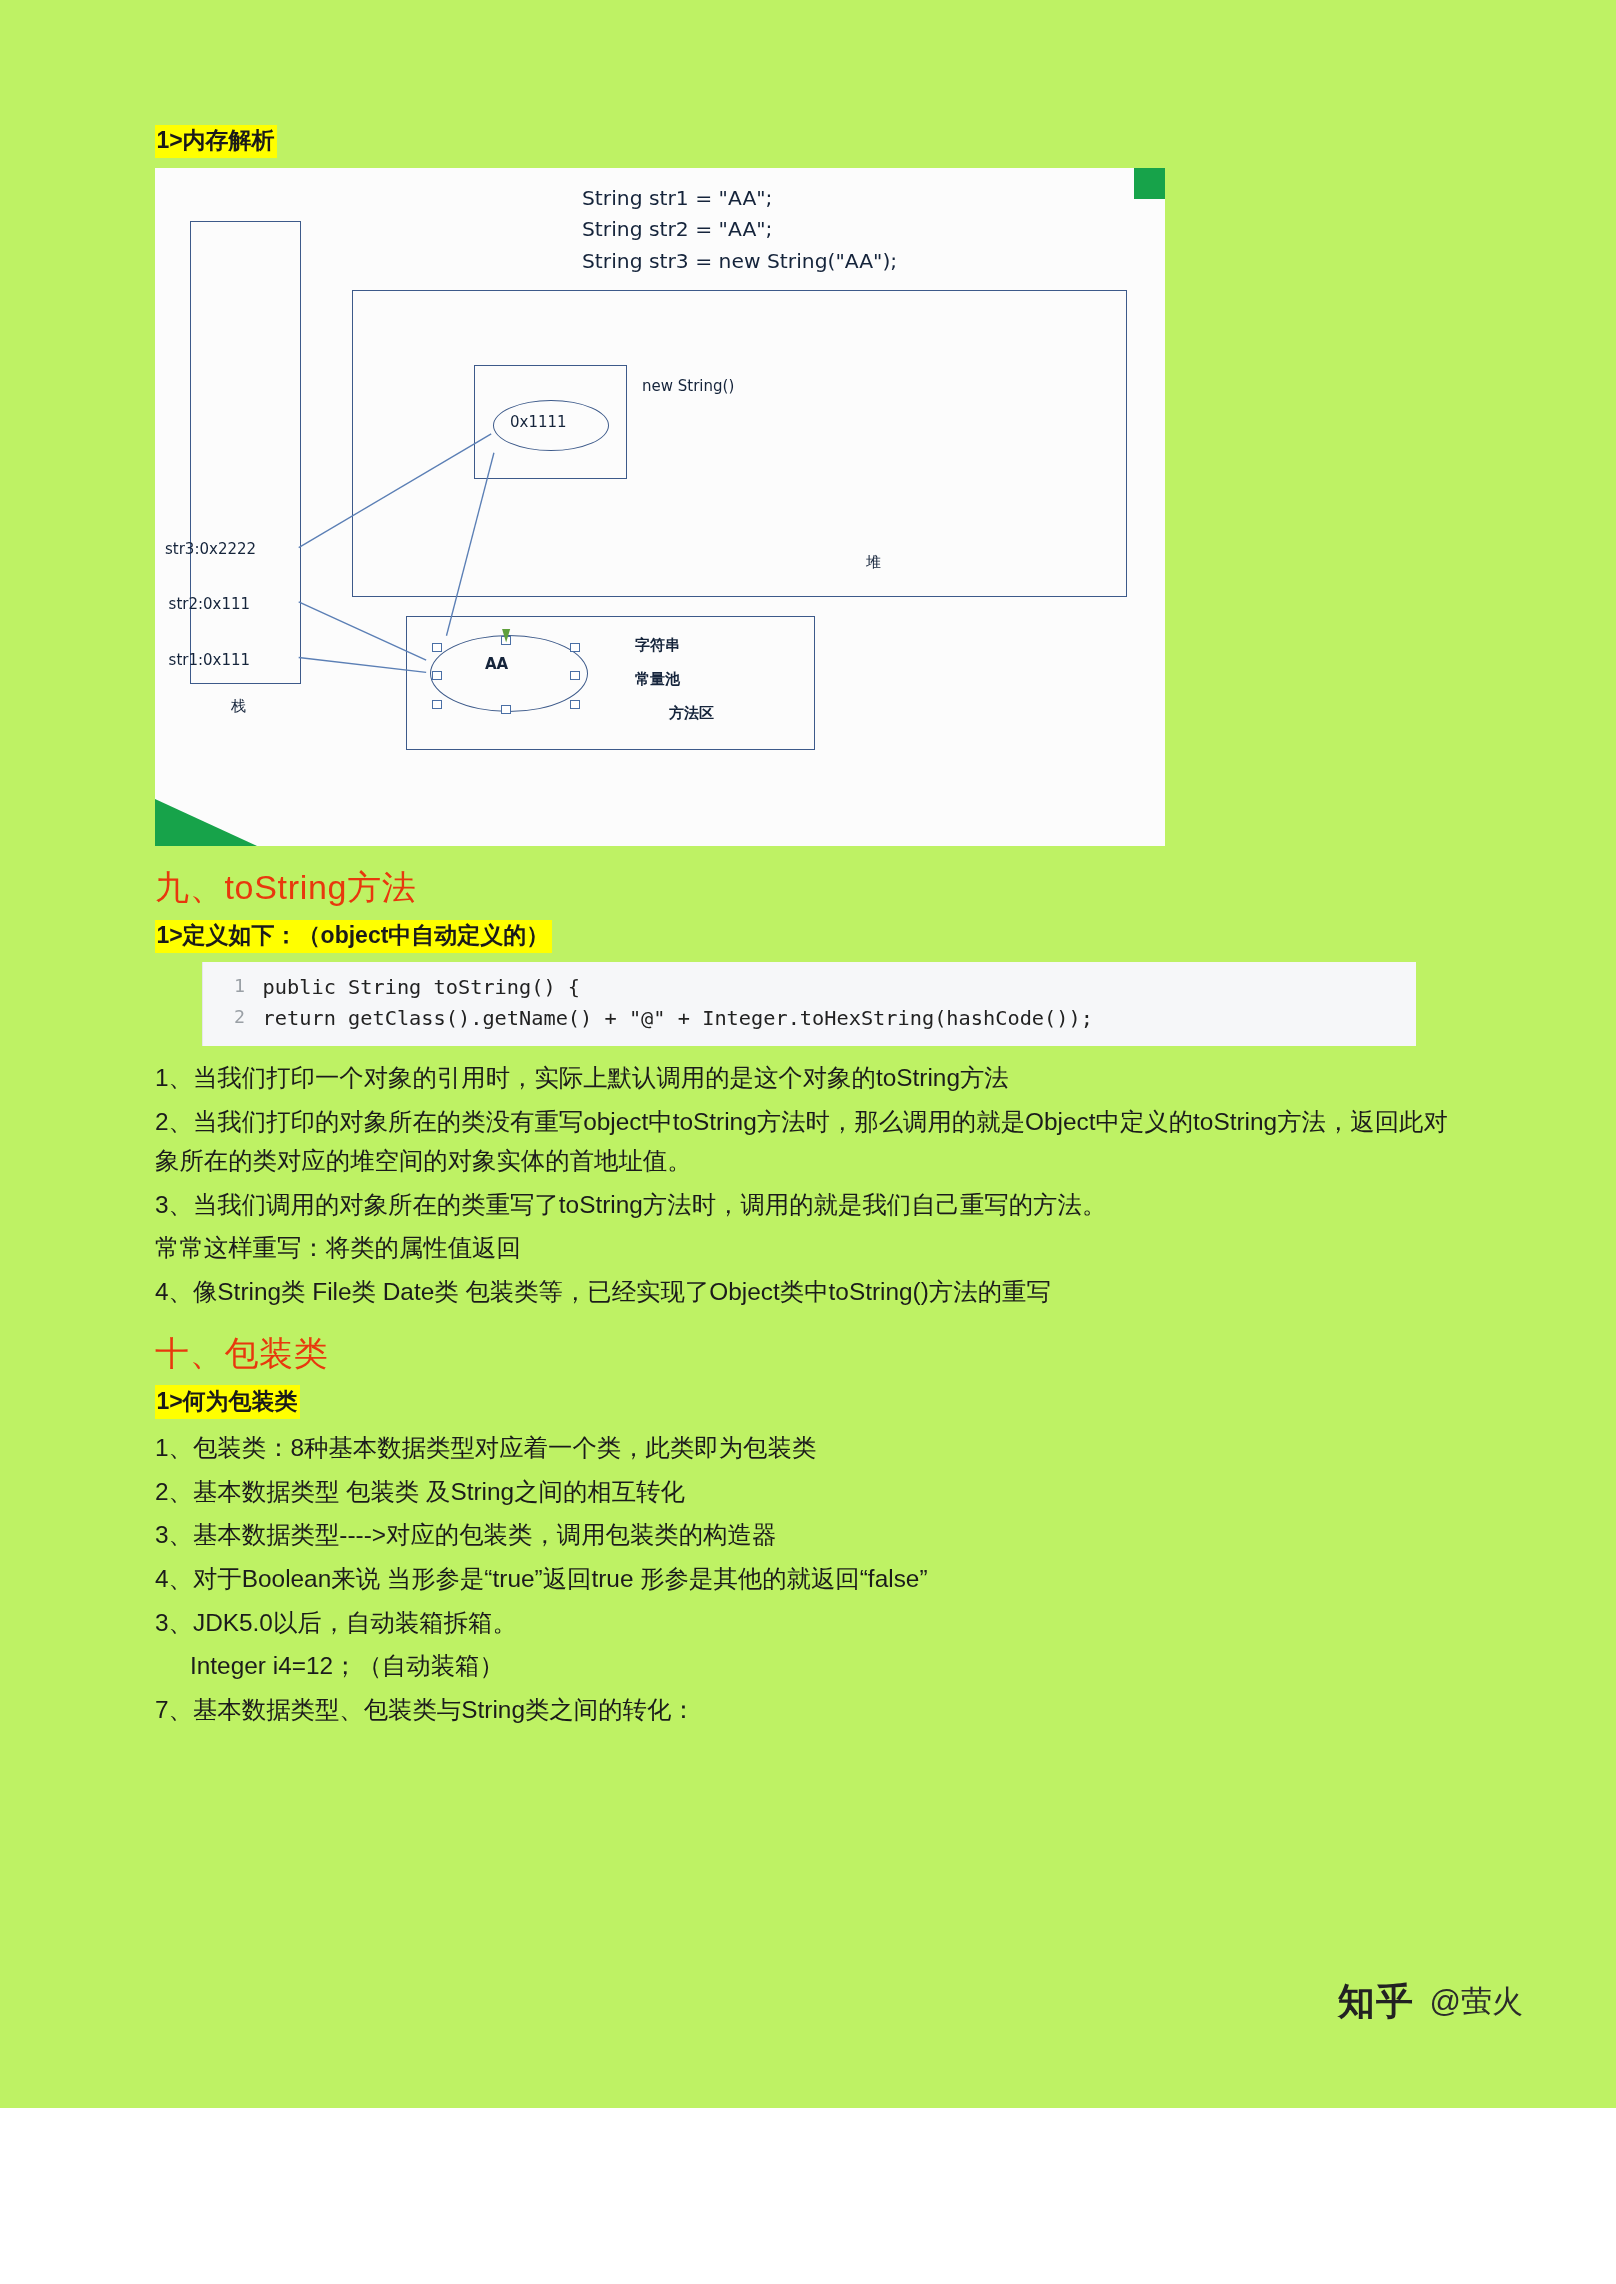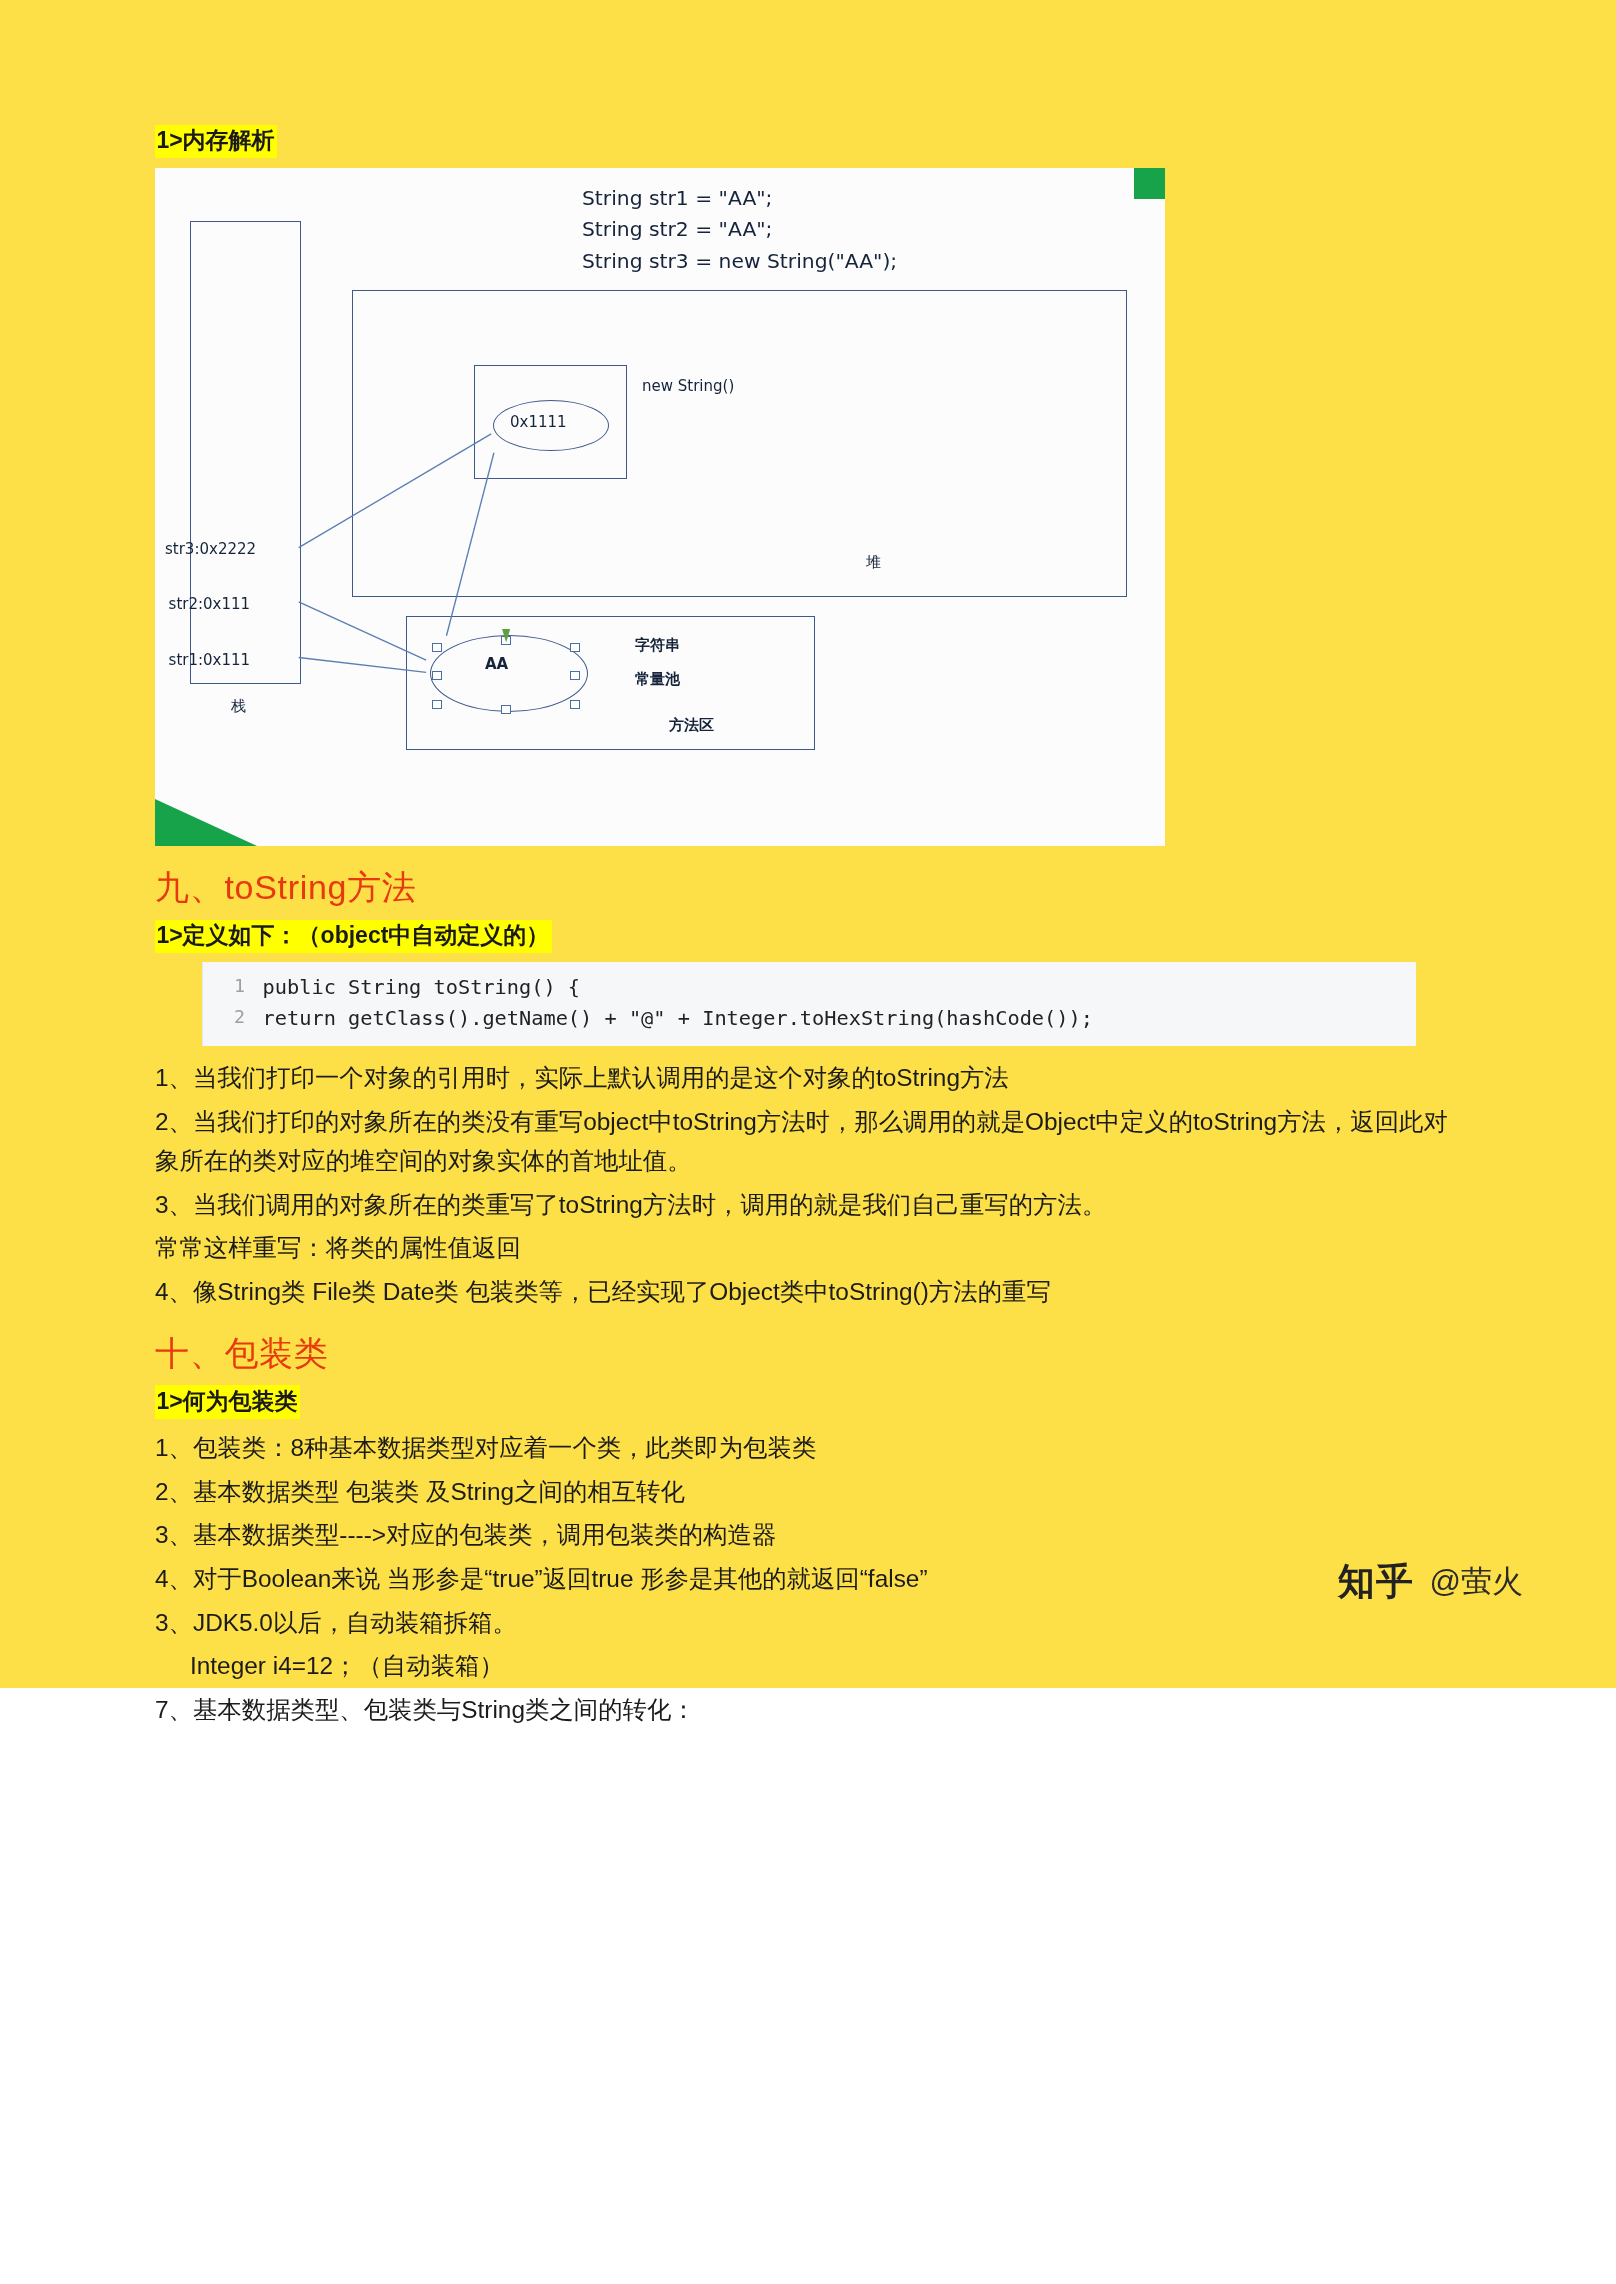--- a/index.html
+++ b/index.html
@@ -11,22 +11,22 @@
     font-family: "Liberation Sans", sans-serif;
     width: 1617px;
     height: 2284px;
     position: relative;
     overflow: hidden;
   }
   .page {
     position: absolute;
     left: 0; top: 0;
     width: 1617px;
-    height: 1688px;
-    background: #fde047;
+    height: 2108px;
+    background: #bef264;
   }
   .content {
     position: absolute;
     left: 155px;
     top: 125px;
     width: 1309px;
   }
 
   
   .hl {
@@ -204,21 +204,21 @@
 
         <div class="lbl" style="left:487px; top:209px;">new String()</div>
         <div class="lbl" style="left:355px; top:245px;">0x1111</div>
         <div class="lbl" style="left:10px; top:372px;">str3:0x2222</div>
         <div class="lbl" style="left:13.6px; top:427px;">str2:0x111</div>
         <div class="lbl" style="left:13.6px; top:483px;">str1:0x111</div>
         <div class="lbl" style="left:76px; top:529px;">栈</div>
         <div class="lbl" style="left:711px; top:385px;">堆</div>
         <div class="lbl lbl-b" style="left:480px; top:468px;">字符串</div>
         <div class="lbl lbl-b" style="left:480px; top:502px;">常量池</div>
-        <div class="lbl lbl-b" style="left:514px; top:548px;font-family:Liberation Serif, serif;">方法区</div>
+        <div class="lbl lbl-b" style="left:514px; top:536px;font-family:Liberation Serif, serif;">方法区</div>
         <div class="lbl lbl-b" style="left:330px; top:487px;">AA</div>
 
         <div class="handle" style="left:277px; top:475px;"></div>
         <div class="handle" style="left:346px; top:468px;"></div>
         <div class="handle" style="left:415px; top:475px;"></div>
         <div class="handle" style="left:277px; top:503px;"></div>
         <div class="handle" style="left:415px; top:503px;"></div>
         <div class="handle" style="left:277px; top:532px;"></div>
         <div class="handle" style="left:346px; top:537px;"></div>
         <div class="handle" style="left:415px; top:532px;"></div>

